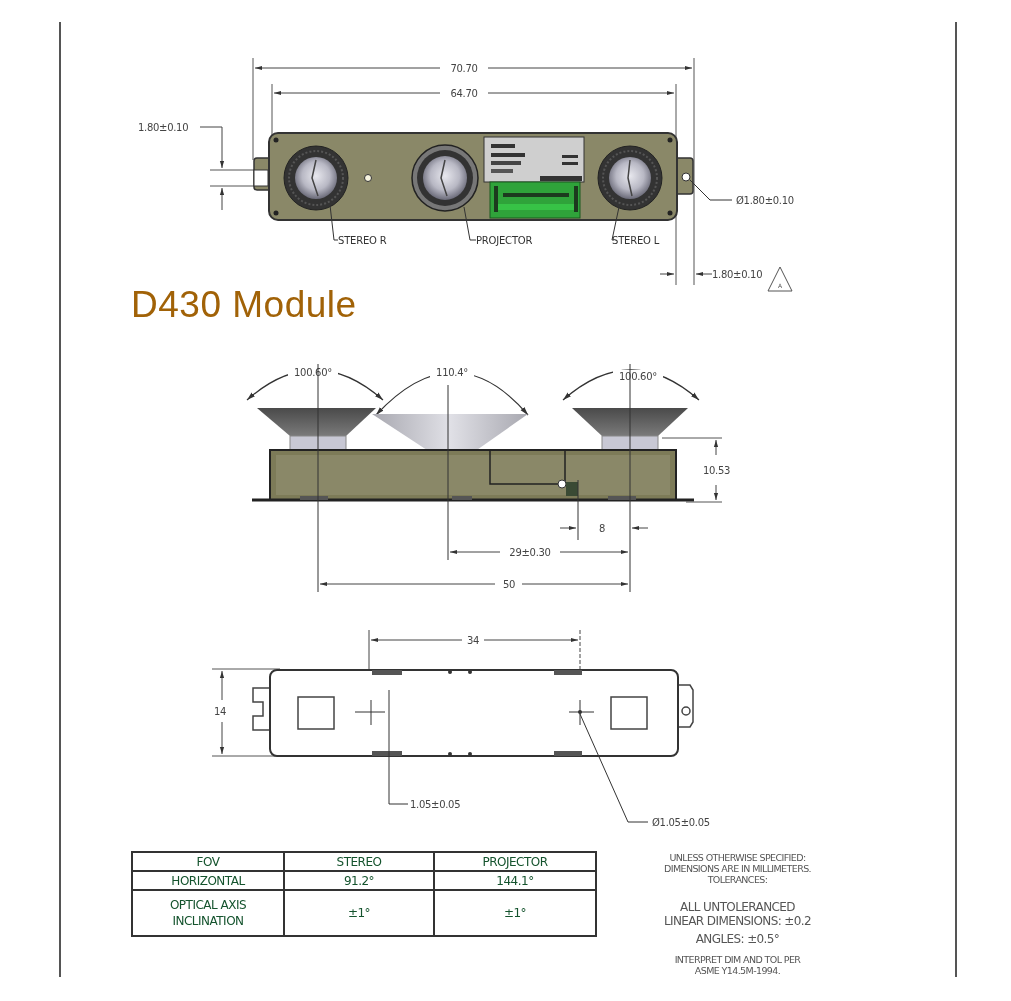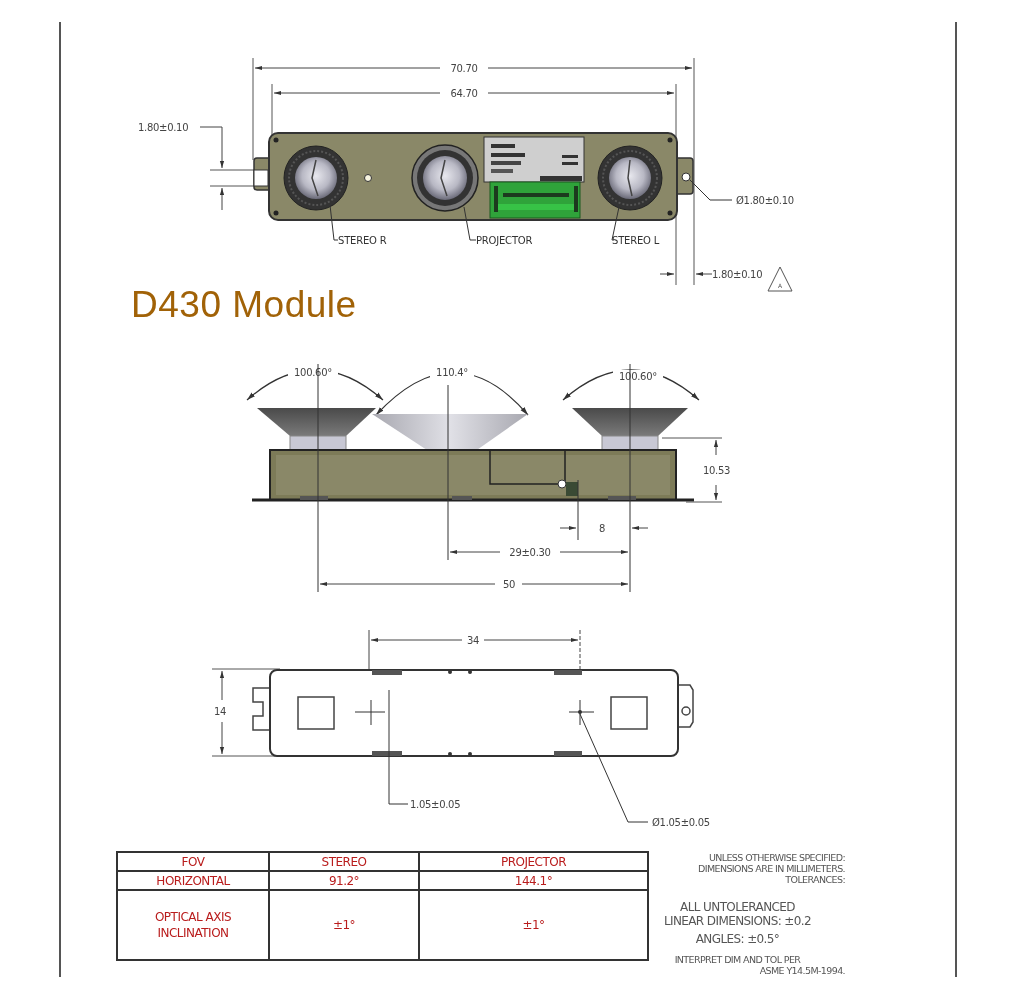--- a/index.html
+++ b/index.html
@@ -4,29 +4,29 @@
 <style>
   html, body { margin: 0; padding: 0; background: #ffffff; }
   body { width: 1011px; height: 1001px; position: relative; overflow: hidden;
          font-family: "Liberation Sans", sans-serif; color: #333; }
   .frame-line { position: absolute; top: 22px; width: 2px; height: 955px; background: #555; }
   .title { position: absolute; left: 90px; top: 284px; font-size: 37px; font-weight: normal;
            color: #a16207; letter-spacing: 0.5px; font-family: "Liberation Sans", sans-serif; margin-left: 41px; }
   svg { position: absolute; left: 0; top: 0; }
   .dim { font-family: "DejaVu Sans", sans-serif; font-size: 10px; fill: #444; letter-spacing: -0.3px; }
   .lbl { font-family: "DejaVu Sans", sans-serif; font-size: 10px; fill: #333; letter-spacing: -0.2px; }
-  table.fov { position: absolute; left: 116px; top: 851px; width: 533px; border-collapse: collapse;
-              font-family: "DejaVu Sans", sans-serif; font-size: 12px; color: #b91c1c; letter-spacing: -0.5px; }
+  table.fov { position: absolute; left: 131px; top: 851px; width: 466px; border-collapse: collapse;
+              font-family: "DejaVu Sans", sans-serif; font-size: 12px; color: #14532d; letter-spacing: -0.5px; }
   table.fov td { border: 2px solid #333; text-align: center; padding: 0; line-height: 16px; height: 17px; }
   table.fov td.c0 { width: 150px; }
   table.fov td.c1 { width: 148px; }
   table.fov tr.tall td { height: 36px; line-height: 16px; }
   .notes { position: absolute; left: 630px; top: 852px; width: 215px; text-align: center;
            font-family: "DejaVu Sans", sans-serif; color: #555; letter-spacing: -0.6px; }
-  .notes .small { font-size: 9.5px; line-height: 11px; text-align: right; }
+  .notes .small { font-size: 9.5px; line-height: 11px; }
   .notes .big { font-size: 12px; line-height: 14px; margin-top: 15px; }
   .notes .small2 { font-size: 9.5px; line-height: 11px; margin-top: 8px; }
 </style>
 </head>
 <body>
 
 <div class="frame-line" style="left:59px;"></div>
 <div class="frame-line" style="left:955px;"></div>
 
 <div class="title">D430 Module</div>
@@ -245,21 +245,21 @@
     <td class="c0">FOV</td>
     <td class="c1">STEREO</td>
     <td>PROJECTOR</td>
   </tr>
   <tr>
     <td>HORIZONTAL</td>
     <td>91.2°</td>
     <td>144.1°</td>
   </tr>
   <tr class="tall">
-    <td style="padding:16px 20px;">OPTICAL AXIS INCLINATION</td>
+    <td style="padding:4px 20px;">OPTICAL AXIS INCLINATION</td>
     <td>±1°</td>
     <td>±1°</td>
   </tr>
 </tbody>
   </table>
 
 <div class="notes">
   <div class="small">UNLESS OTHERWISE SPECIFIED:</div>
   <div class="small">DIMENSIONS ARE IN MILLIMETERS.</div>
   <div class="small">TOLERANCES:</div>

